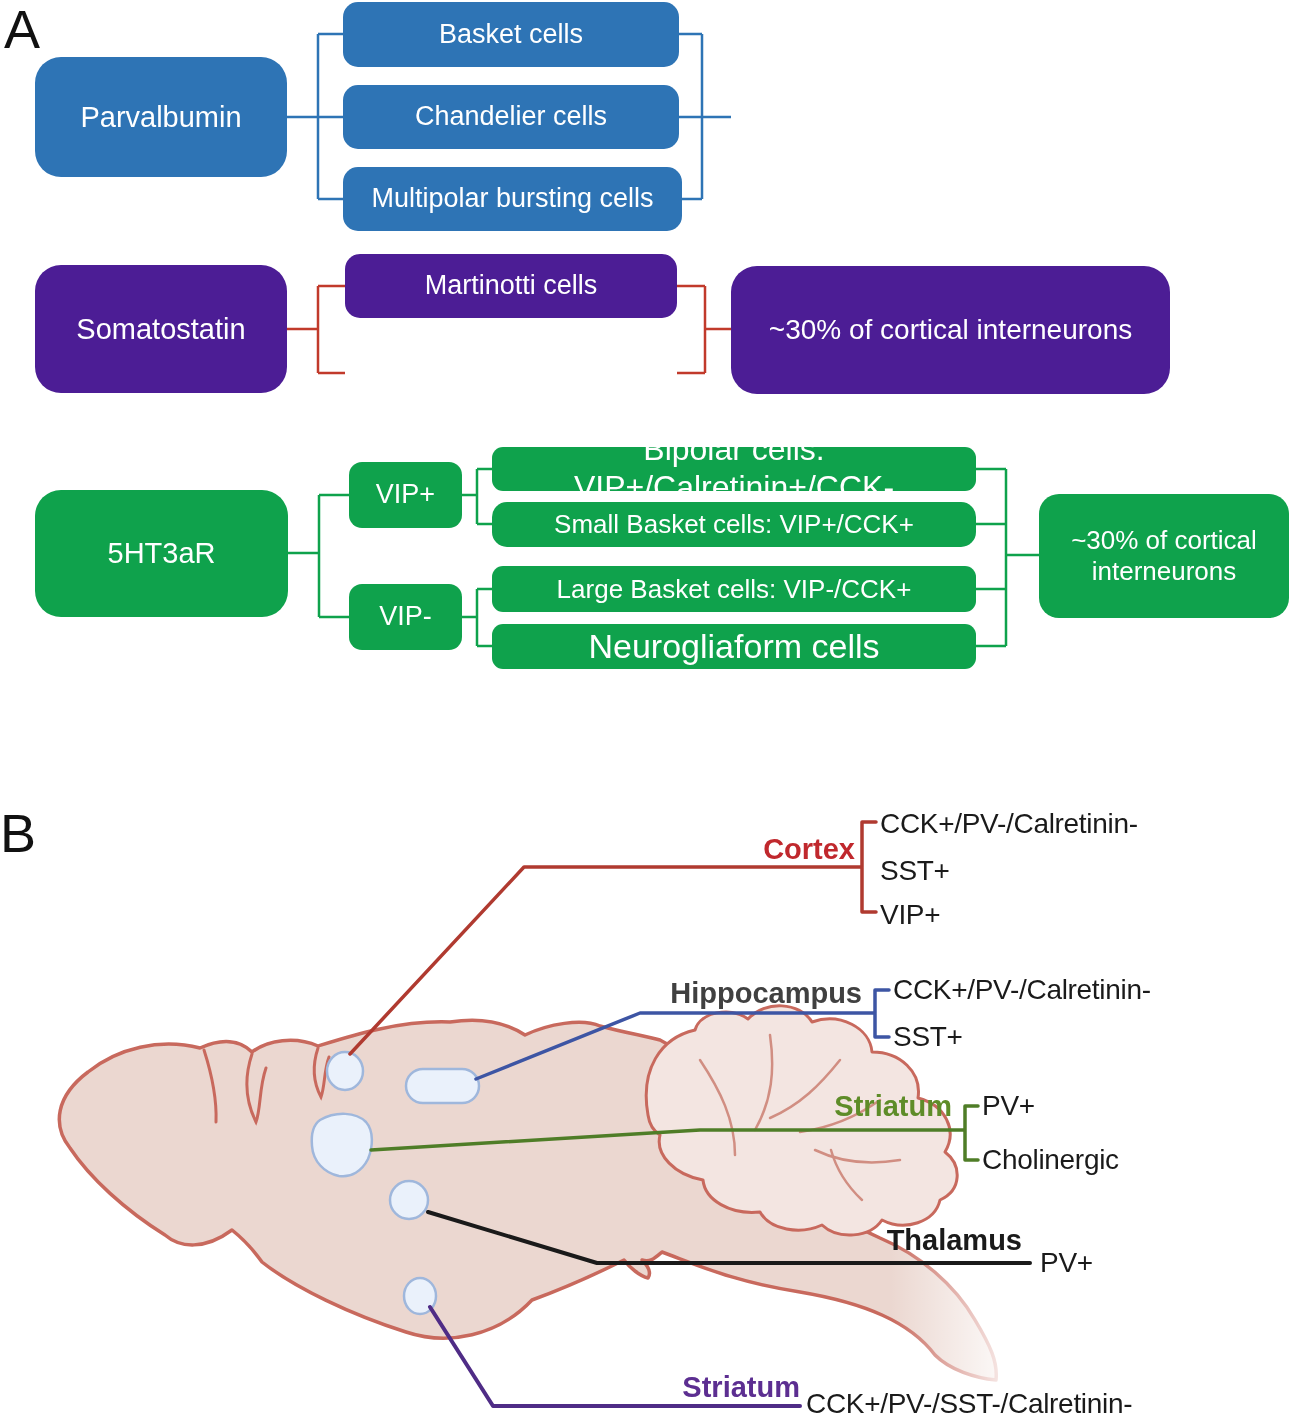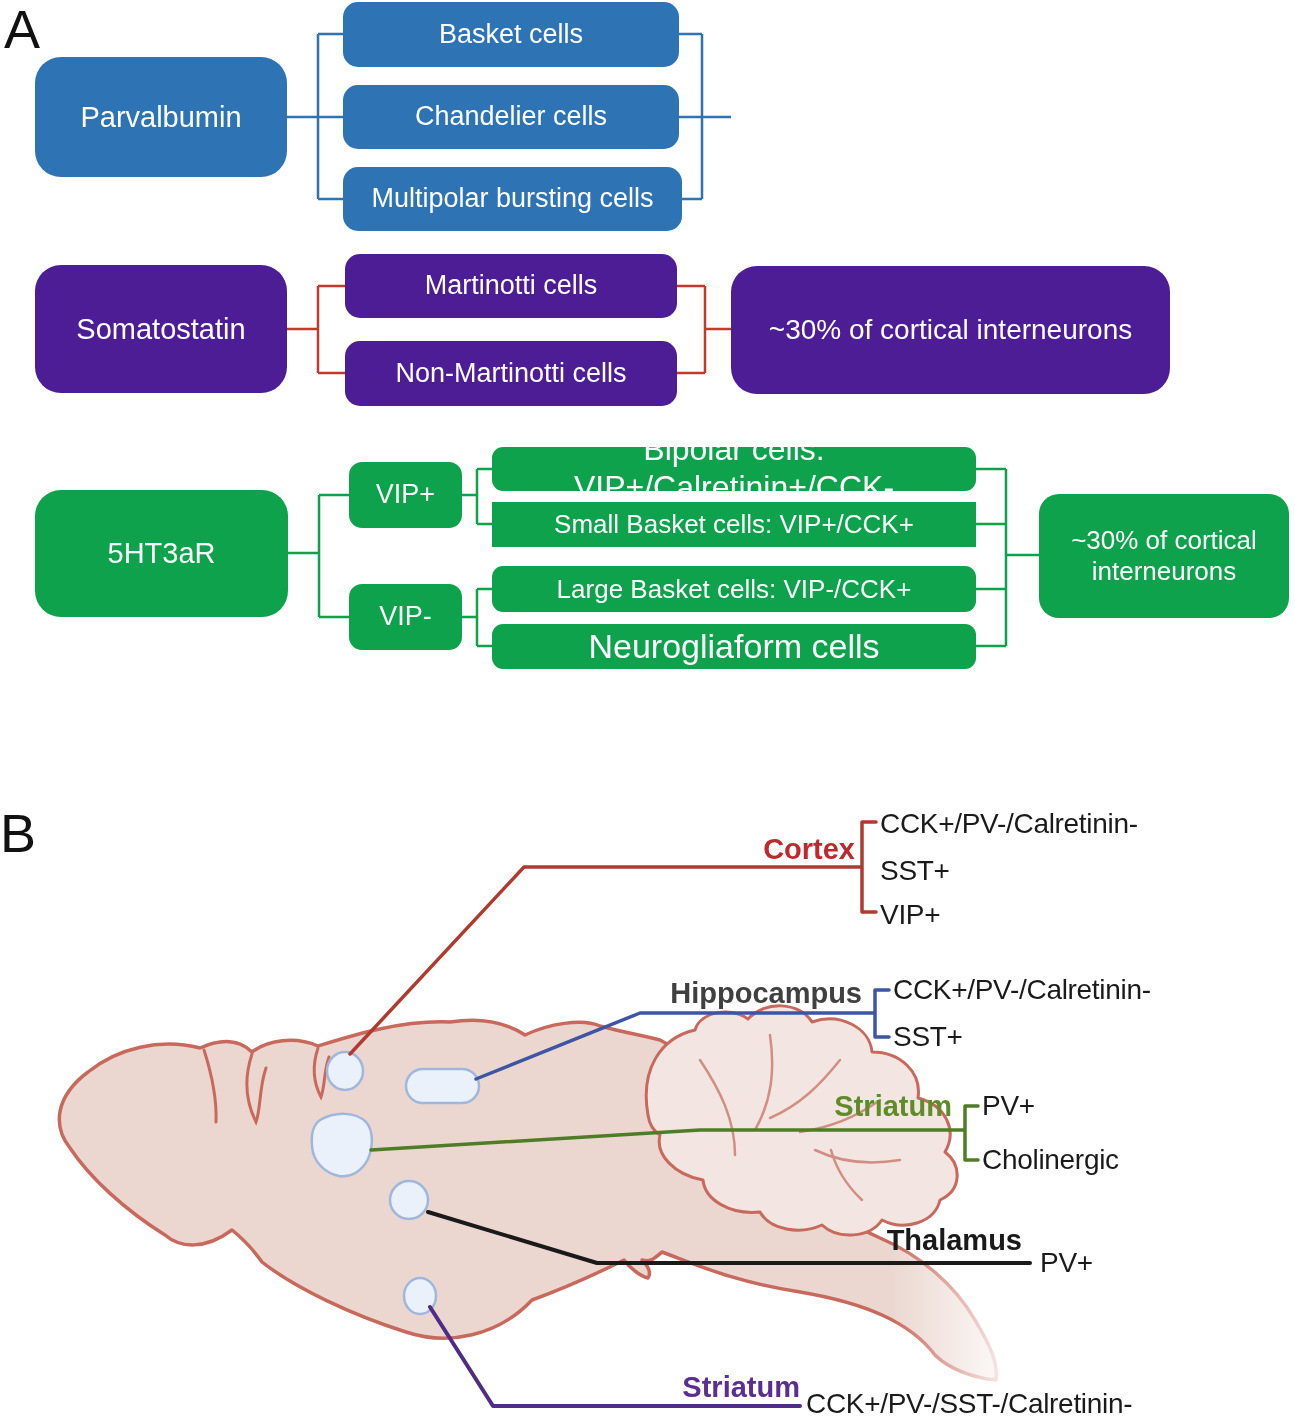--- a/index.html
+++ b/index.html
@@ -24,21 +24,21 @@
   #b-multi {left:343px;top:167px;width:339px;height:64px;border-radius:15px;}
   #b-pct40 {left:731px;top:54px;width:439px;height:124px;border-radius:26px;font-size:28px;}
   #b-soma  {left:35px;top:265px;width:252px;height:128px;border-radius:26px;font-size:29px;}
   #b-mart  {left:345px;top:254px;width:332px;height:64px;border-radius:15px;}
   #b-nonm  {left:345px;top:341px;width:332px;height:65px;border-radius:15px;}
   #b-pct30r{left:731px;top:266px;width:439px;height:128px;border-radius:26px;font-size:28px;}
   #b-5ht   {left:35px;top:490px;width:253px;height:127px;border-radius:26px;font-size:29px;}
   #b-vipp  {left:349px;top:462px;width:113px;height:66px;border-radius:13px;}
   #b-vipm  {left:349px;top:584px;width:113px;height:66px;border-radius:13px;}
   #b-bip   {left:492px;top:447px;width:484px;height:44px;border-radius:11px;font-size:32px;}
-  #b-smb   {left:492px;top:502px;width:484px;height:45px;border-radius:0;font-size:26px;}
+  #b-smb   {left:492px;top:502px;width:484px;height:45px;border-radius:15px;font-size:26px;}
   #b-lgb   {left:492px;top:566px;width:484px;height:46px;border-radius:11px;font-size:26px;}
   #b-ngf   {left:492px;top:624px;width:484px;height:45px;border-radius:11px;font-size:34px;}
   #b-pct30g{left:1039px;top:494px;width:250px;height:124px;border-radius:20px;font-size:26px;padding:0 24px;}
 
   .rlabel{position:absolute;font-weight:bold;font-size:29px;line-height:34px;
           white-space:nowrap;text-align:right;}
   .ann{position:absolute;font-size:28px;line-height:34px;color:#1a1a1a;
        white-space:nowrap;letter-spacing:-0.3px;}
 
   #lab-cortex {left:655px;top:832px;width:200px;color:#C0282D;}
@@ -165,21 +165,20 @@
   <div class="letter" id="l-a">A</div>
   <div class="letter" id="l-b">B</div>
 
   <div class="bx c-blue" id="b-parv">Parvalbumin</div>
   <div class="bx c-blue" id="b-basket">Basket cells</div>
   <div class="bx c-blue" id="b-chand">Chandelier cells</div>
   <div class="bx c-blue" id="b-multi">Multipolar bursting cells</div>
 
   <div class="bx c-red" id="b-soma">Somatostatin</div>
   <div class="bx c-red" id="b-mart">Martinotti cells</div>
-  <div class="bx c-red" id="b-nonm">Non-Martinotti cells</div>
   <div class="bx c-red" id="b-pct30r">~30% of cortical interneurons</div>
 
   <div class="bx c-green" id="b-5ht">5HT3aR</div>
   <div class="bx c-green" id="b-vipp">VIP+</div>
   <div class="bx c-green" id="b-vipm">VIP-</div>
   <div class="bx c-green" id="b-bip">Bipolar cells: VIP+/Calretinin+/CCK-</div>
   <div class="bx c-green" id="b-smb">Small Basket cells: VIP+/CCK+</div>
   <div class="bx c-green" id="b-lgb">Large Basket cells: VIP-/CCK+</div>
   <div class="bx c-green" id="b-ngf">Neurogliaform cells</div>
   <div class="bx c-green" id="b-pct30g">~30% of cortical interneurons</div>

